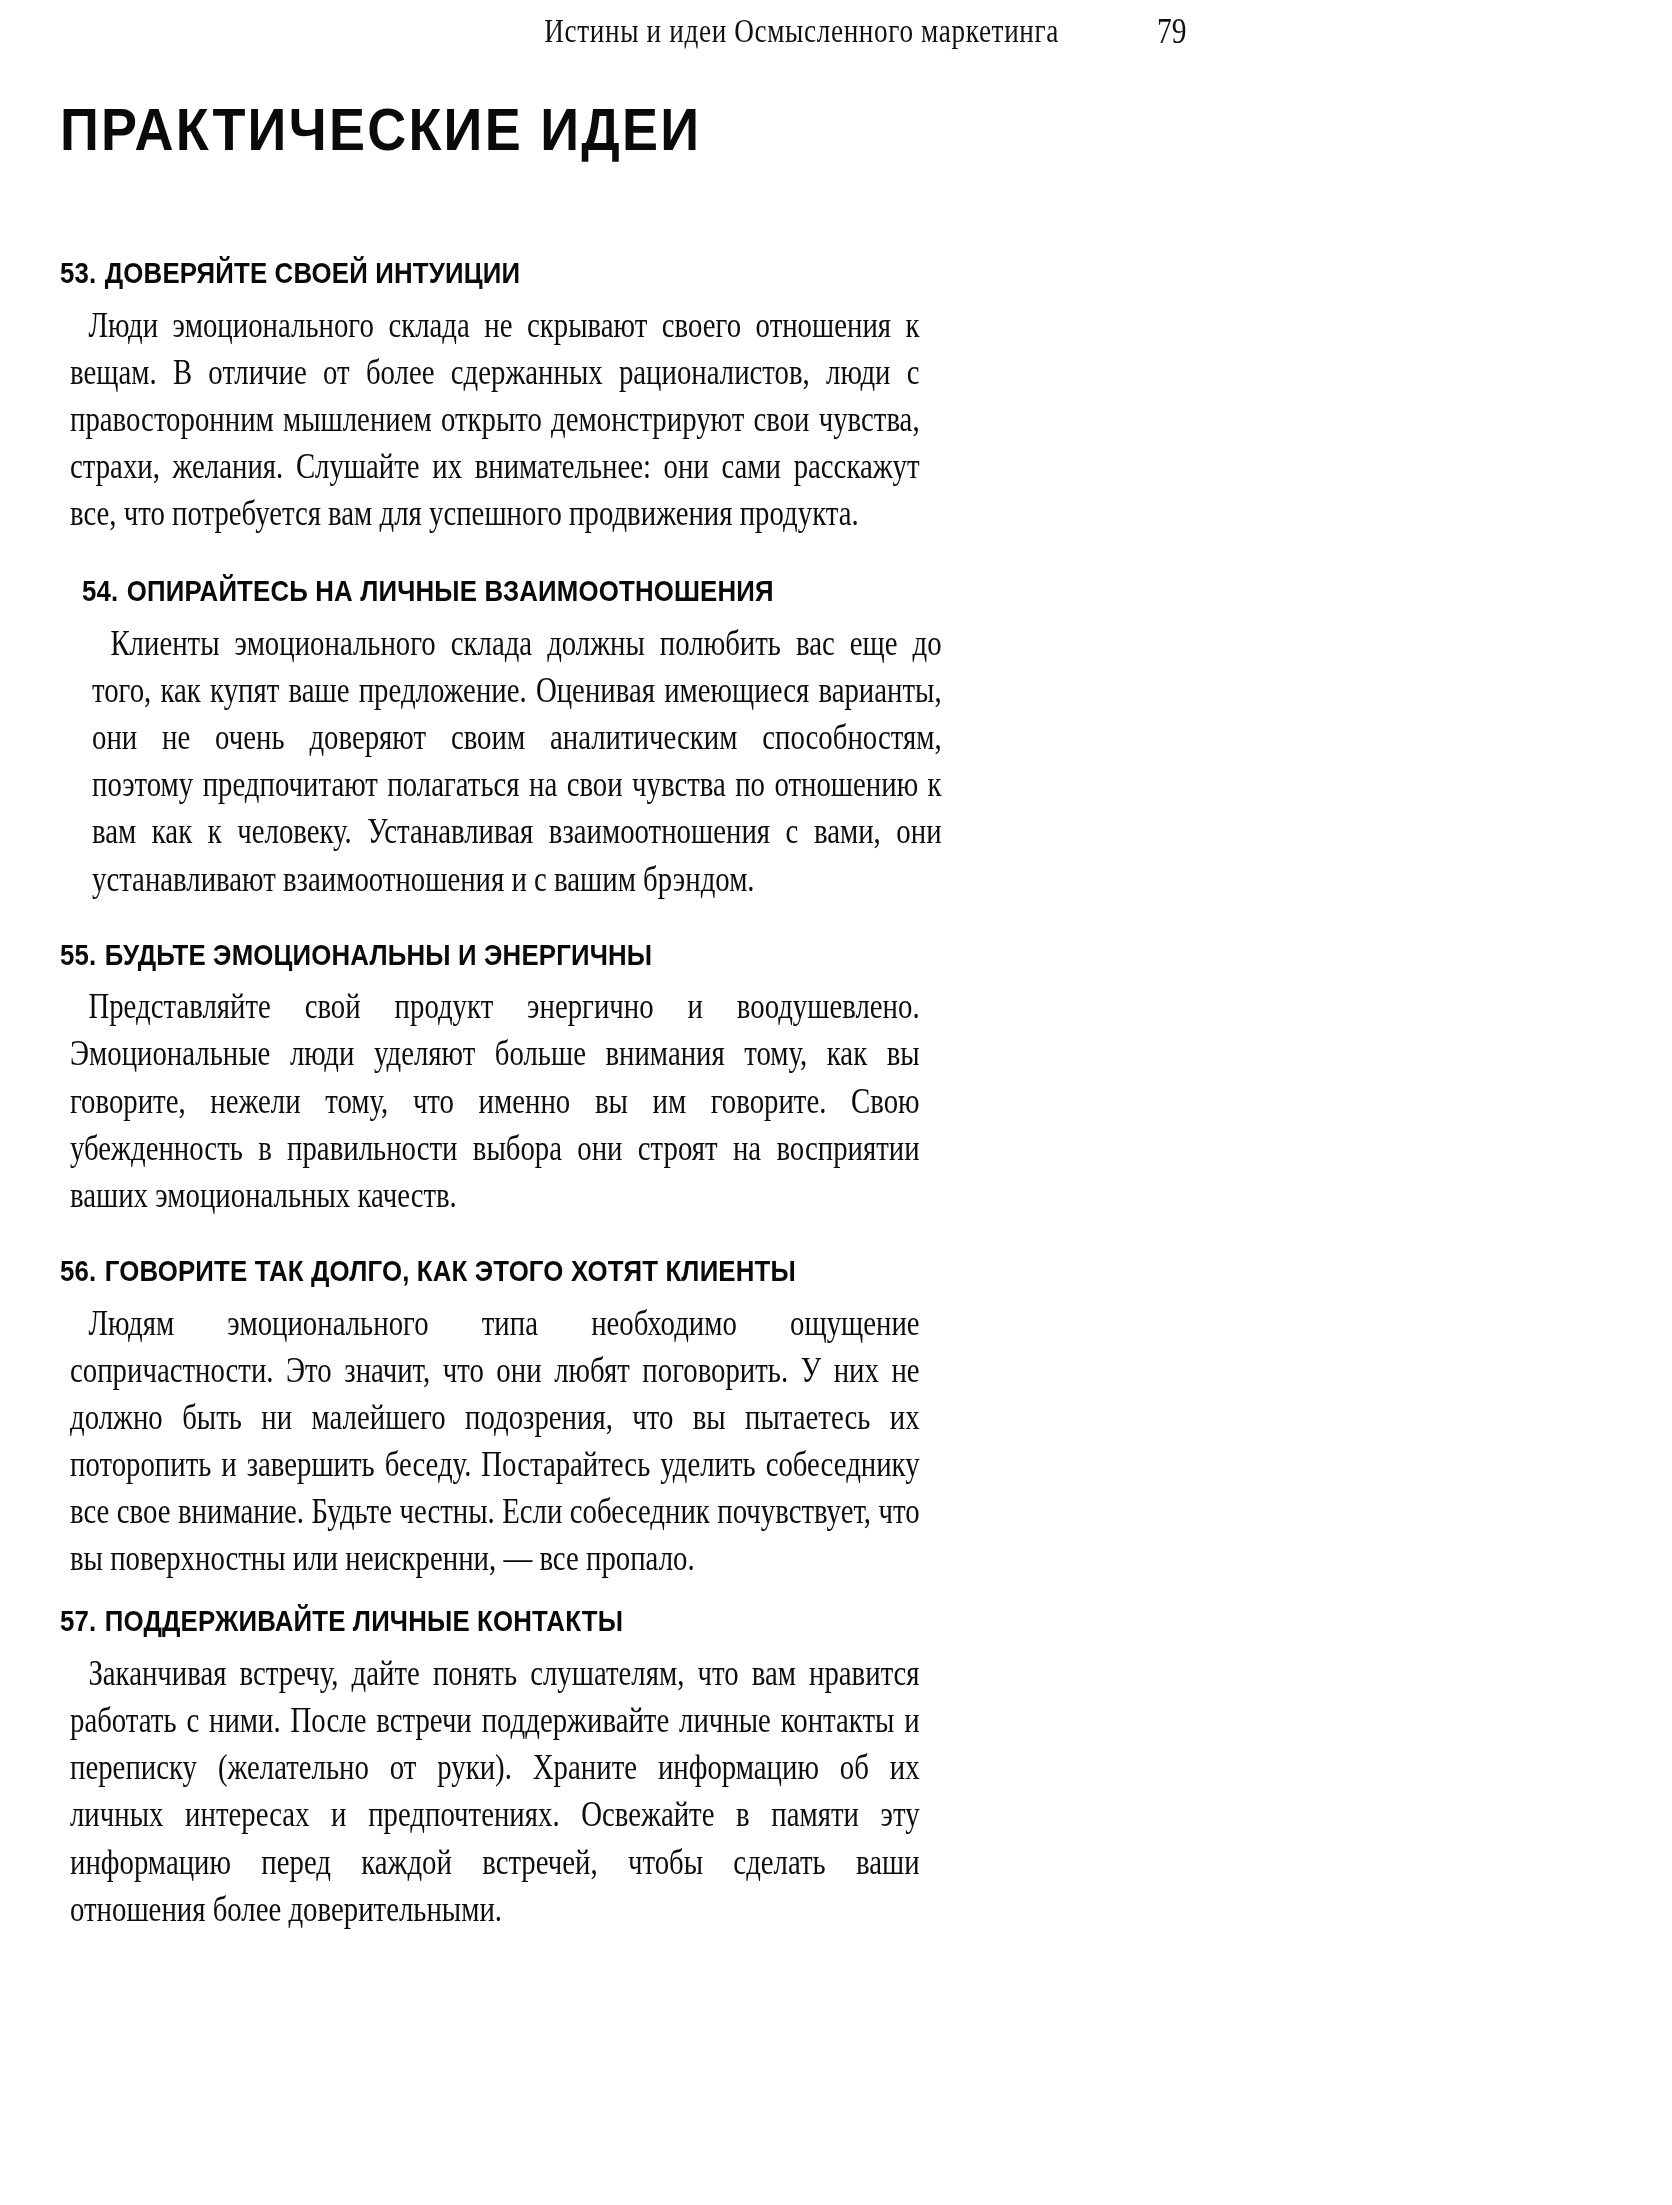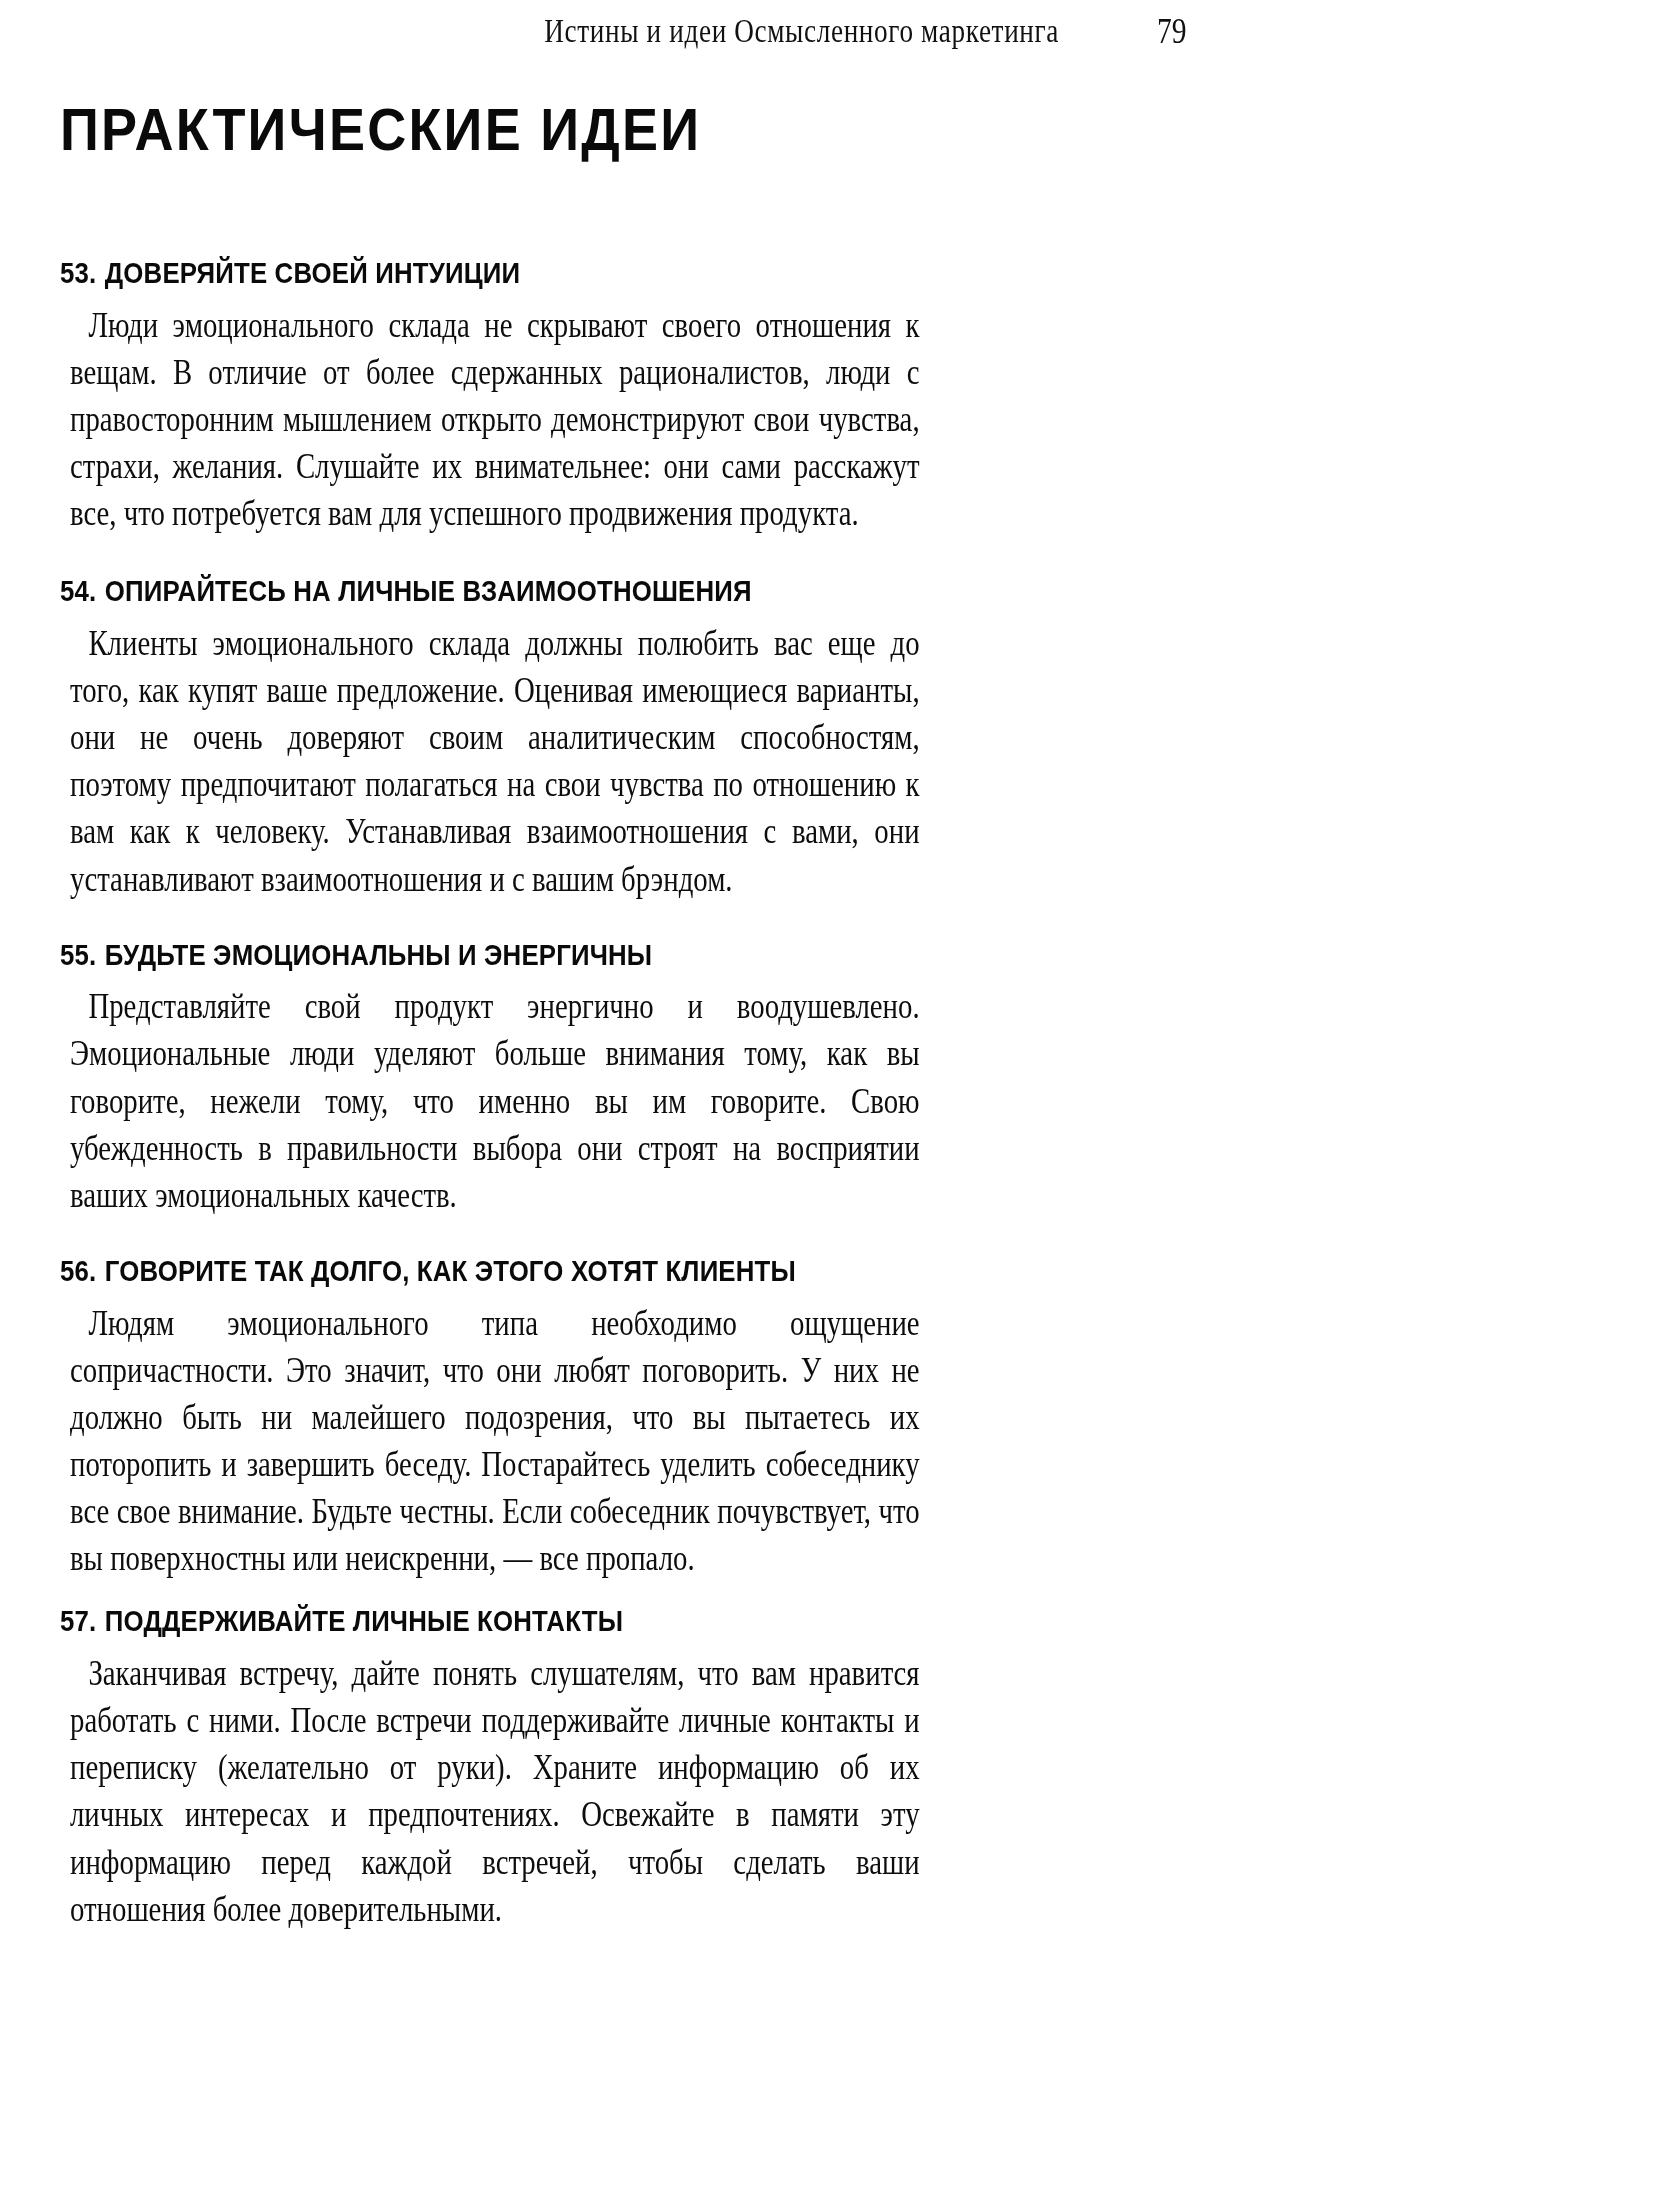--- a/index.html
+++ b/index.html
@@ -108,21 +108,21 @@
     margin-left: 9.8px;
     hyphens: manual;
   }
   .section-body p {
     margin: 0;
     text-indent: 23px;
   }
 
   
   .sec-53 { margin-bottom: 38px; margin-top: 32px; }
-  .sec-54 { margin-bottom: 36px; }
+  .sec-54 { margin-bottom: 36px; margin-left: 22px; }
   .sec-55 { margin-bottom: 36px; }
   .sec-56 { }
   .sec-57 { margin-bottom: 12px; }
 </style>
 </head>
 <body>
 
 <div class="page">
 
   <div class="running-header">

